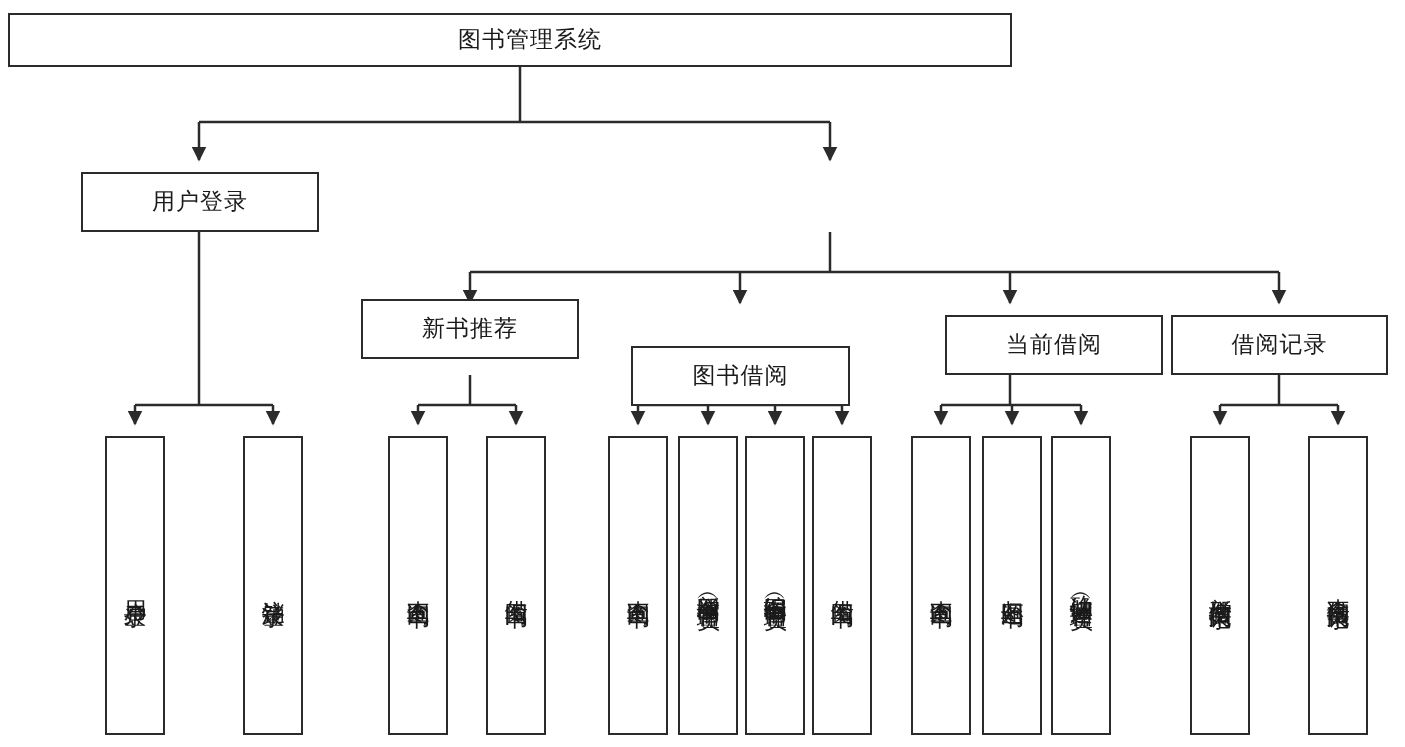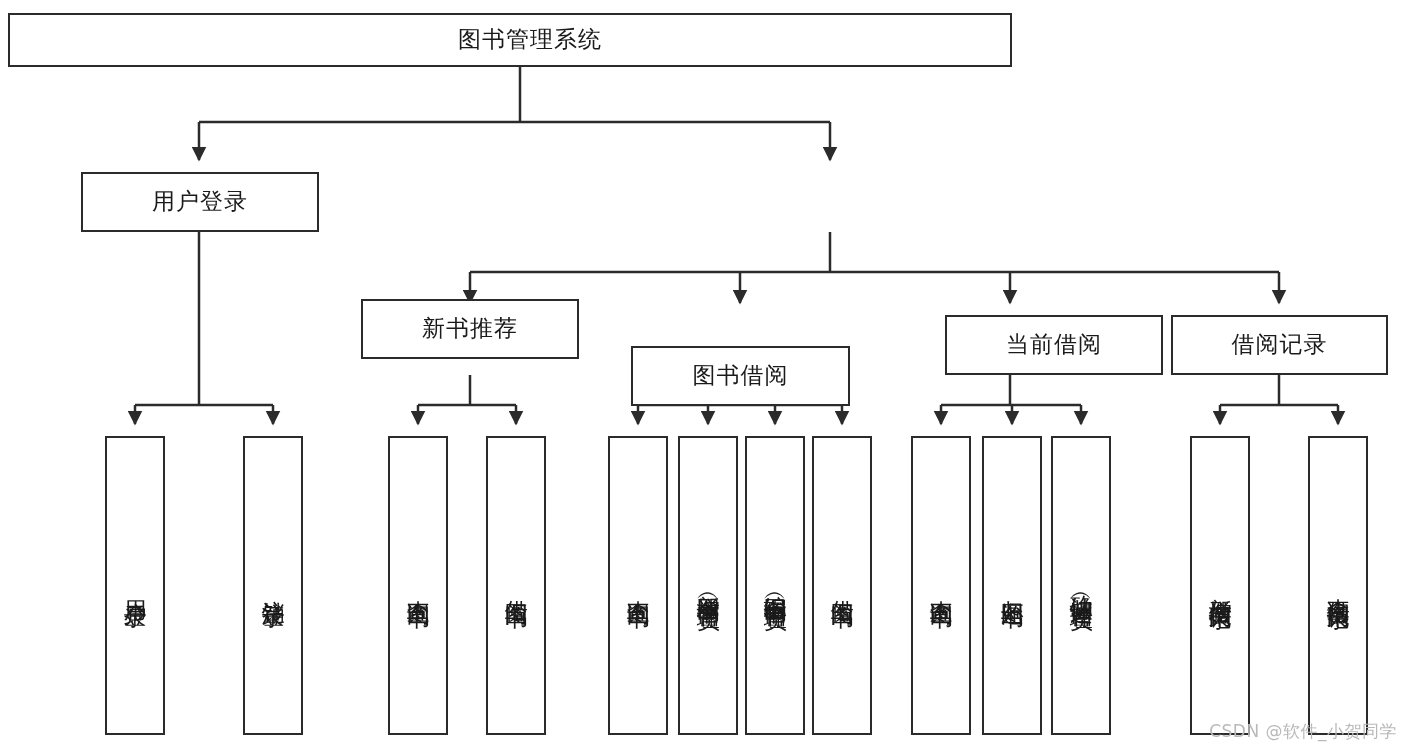--- a/index.html
+++ b/index.html
@@ -186,15 +186,14 @@
     <span class="leaf-label">确认归还（管理员）</span>
   </div>
 
   <div class="leaf" style="left:1190px; top:436px; width:60px; height:299px;">
     <span class="leaf-label">新增借阅记录</span>
   </div>
   <div class="leaf" style="left:1308px; top:436px; width:60px; height:299px;">
     <span class="leaf-label">查询借阅记录</span>
   </div>
 
-  <div class="watermark">CSDN @软件_小贺同学</div>
 
 </div>
 
 </body></html>

